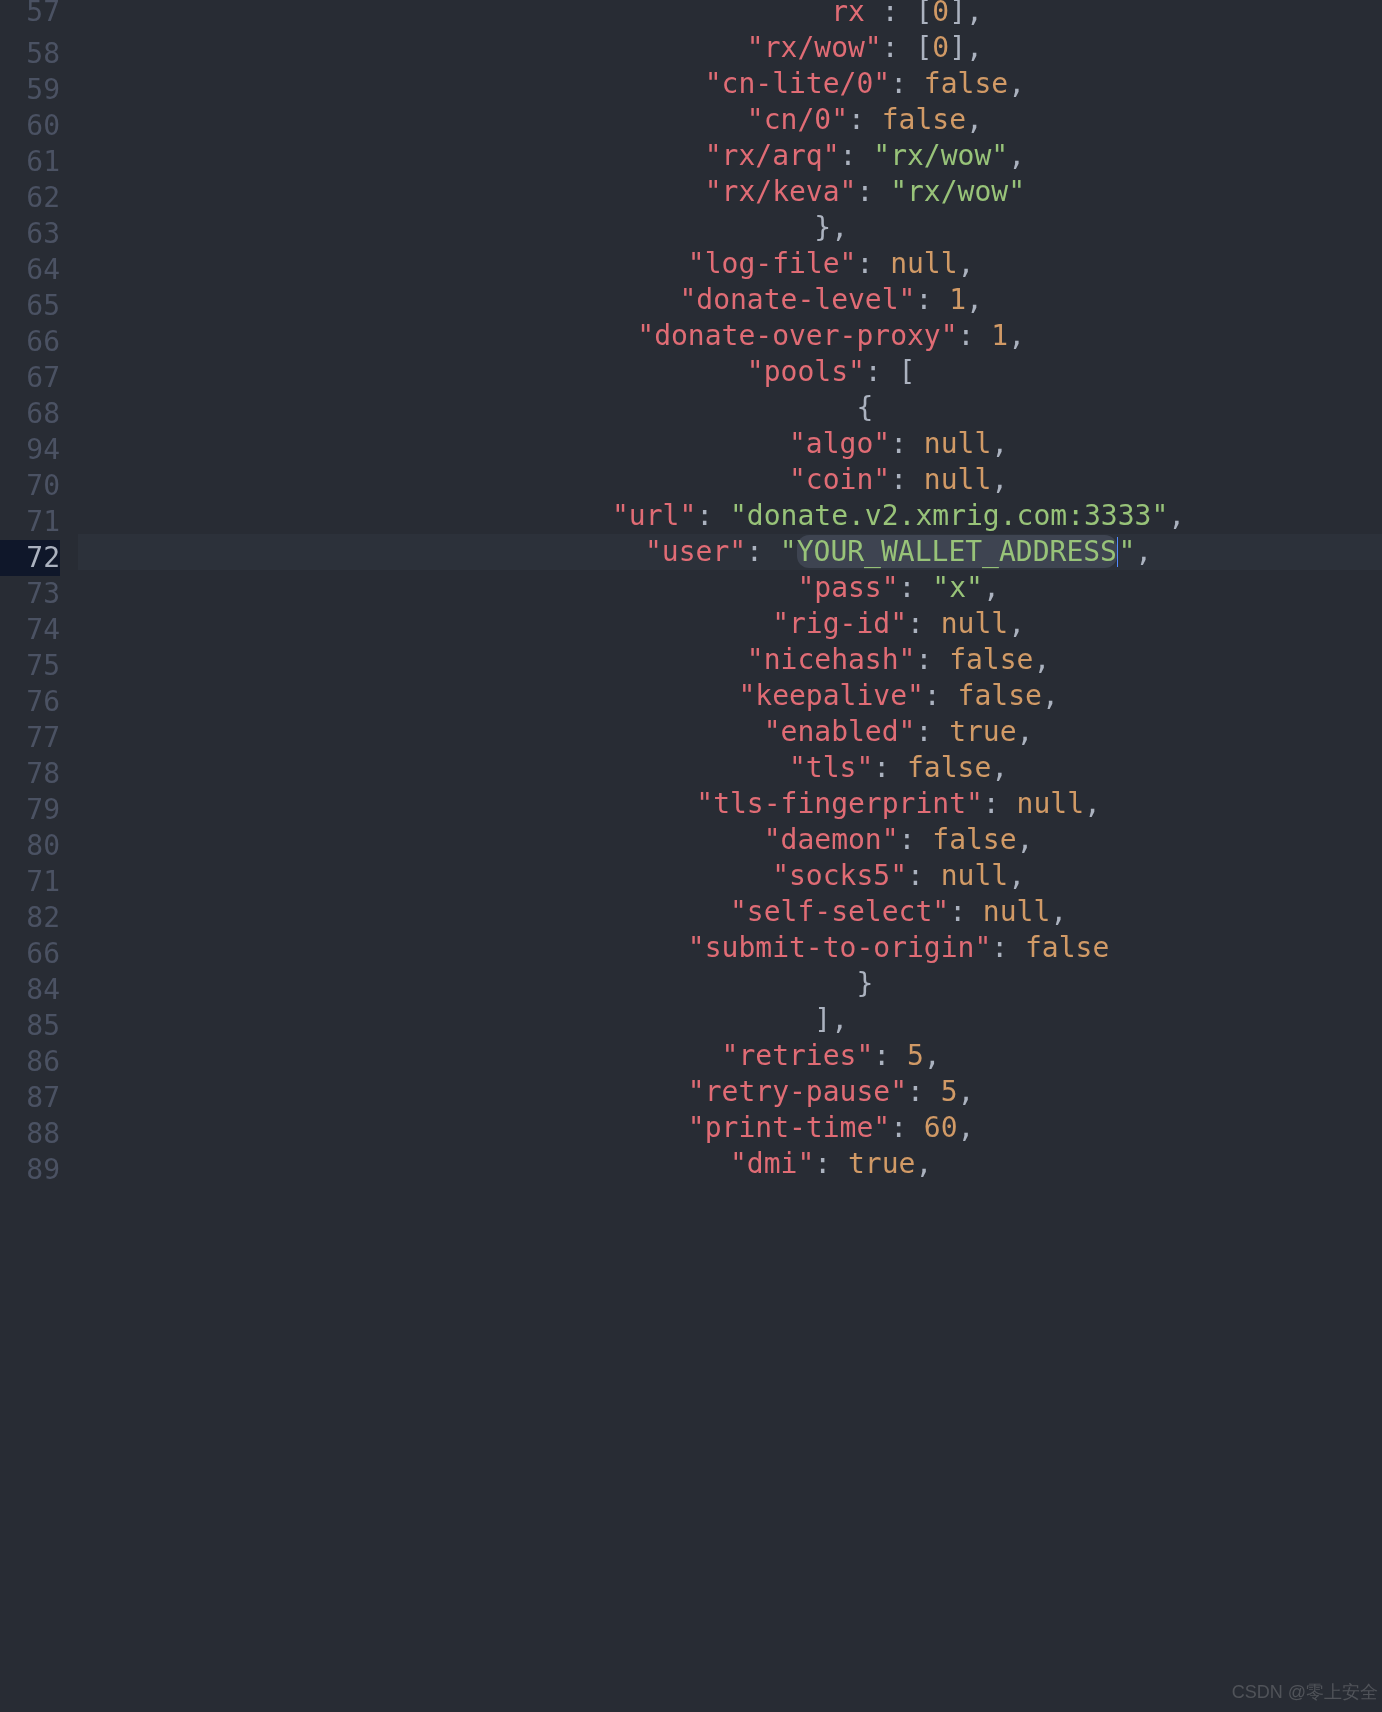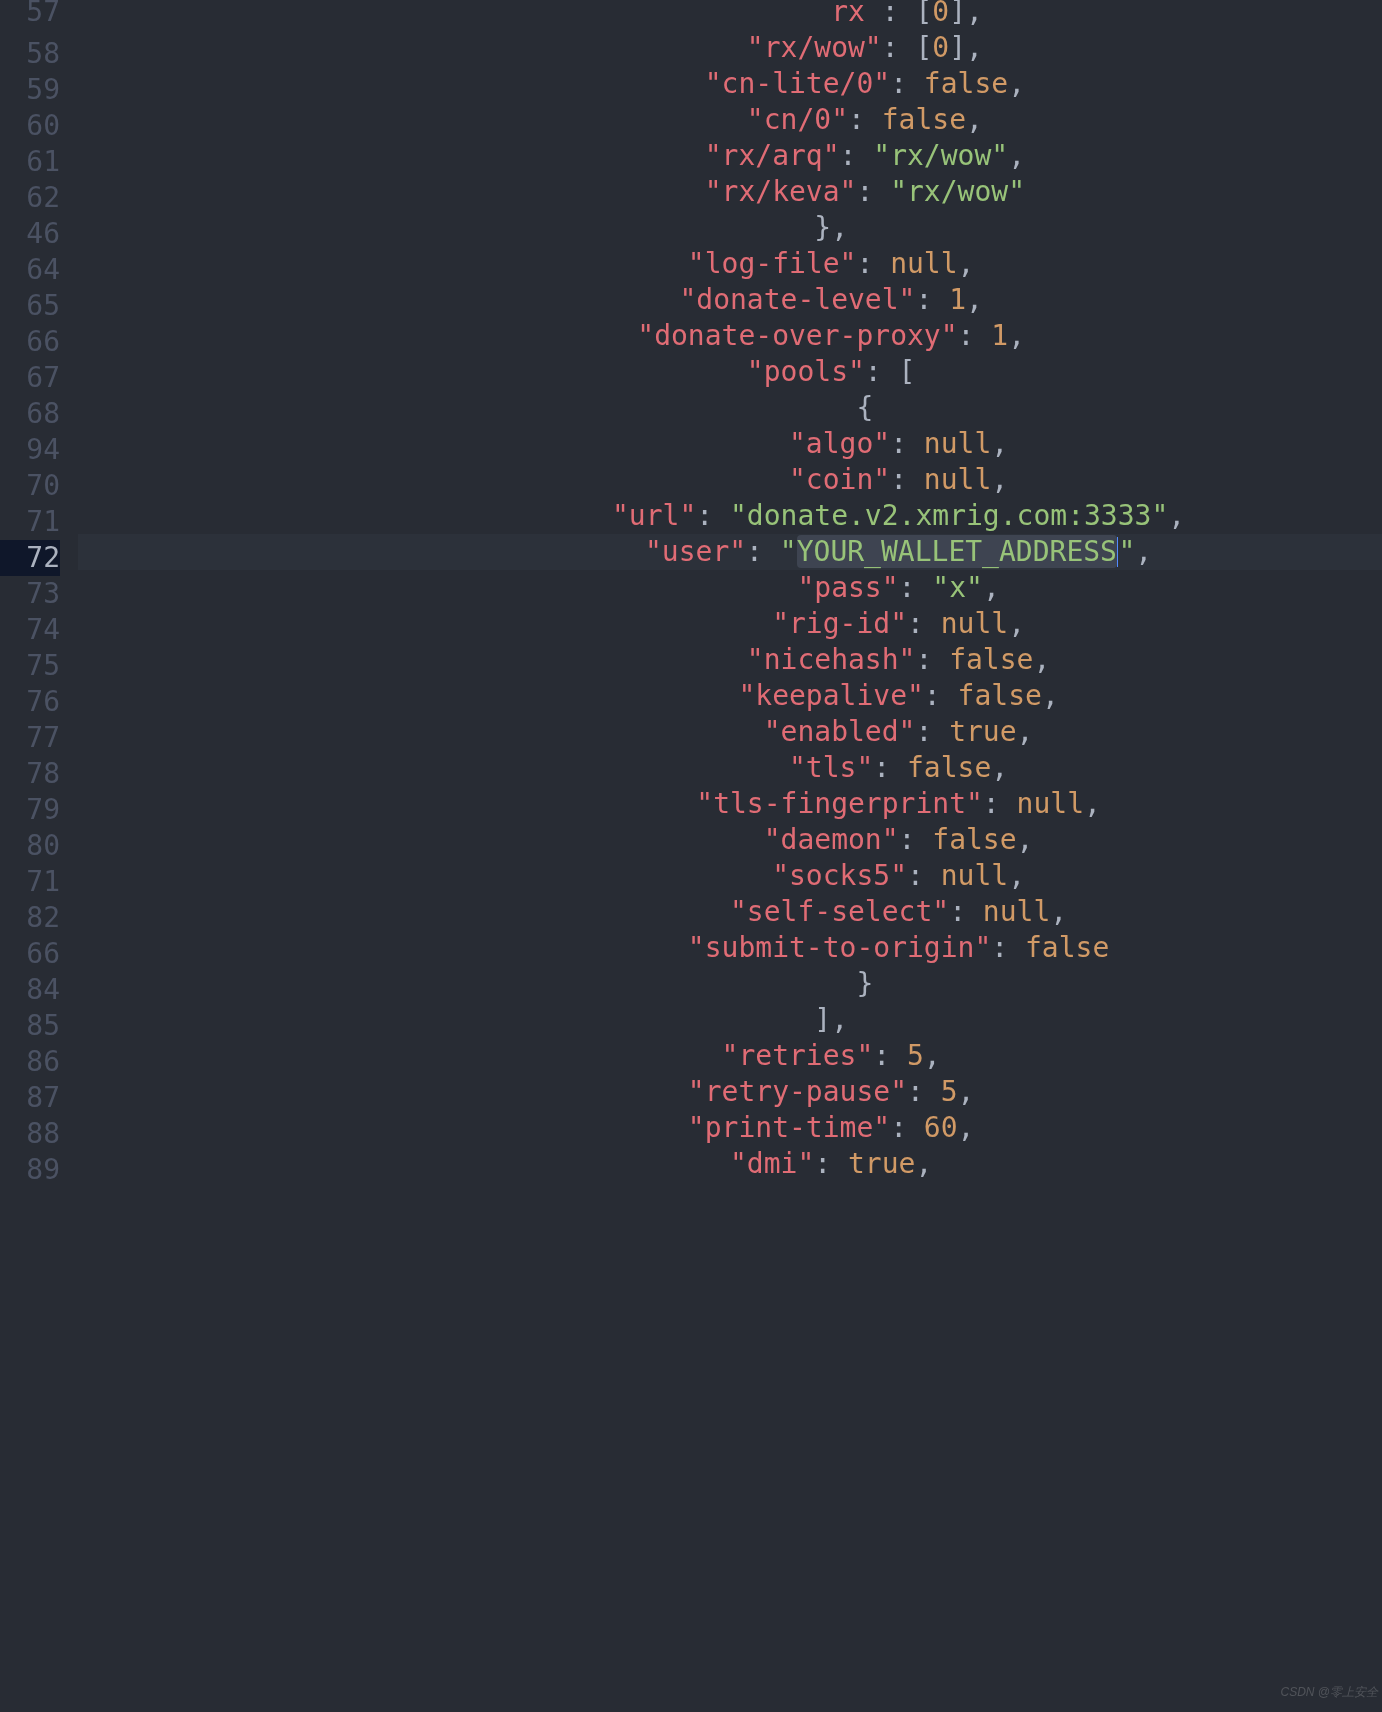--- a/index.html
+++ b/index.html
@@ -36,57 +36,56 @@
     text-align: center;
   }
   .line { height: 36px; }
   .line.active { background: #2c313a; }
   .k { color: #e06c75; }       
   .s { color: #98c379; }       
   .n { color: #d19a66; }       
   .p { color: #abb2bf; }       
   .sel {
     background: #3e4451;
-    border-radius: 4px;
+    border-radius: 12px;
   }
   .cursor {
     display: inline-block;
     width: 1.5px;
     height: 30px;
     background: #528bff;
     vertical-align: middle;
     margin-top:-3px;
   }
   .watermark {
     position: absolute;
     right: 4px;
     bottom: 2px;
-    font-size: 12px;
+    font-size: 18px;
     font-family: sans-serif;
     color: rgba(200,200,200,0.25);
     pointer-events: none;
-    font-style: italic;
   }
   .cropped-top { overflow:hidden; height:30px;}
   .cropped-top .inner-shift { transform: translateY(-6px);}
 </style>
 </head>
 <body>
 
 <div class="editor">
   <div class="gutter" id="gutter">
       <div class="ln cropped-top">
         <div class="inner-shift">57</div>
       </div>
       <div class="ln">58</div>
       <div class="ln">59</div>
       <div class="ln">60</div>
       <div class="ln">61</div>
       <div class="ln">62</div>
-      <div class="ln">46</div>
+      <div class="ln">63</div>
       <div class="ln">64</div>
       <div class="ln">65</div>
       <div class="ln">66</div>
       <div class="ln">67</div>
       <div class="ln">68</div>
       <div class="ln">94</div>
       <div class="ln">70</div>
       <div class="ln">71</div>
       <div class="ln active">72</div>
       <div class="ln">73</div>

